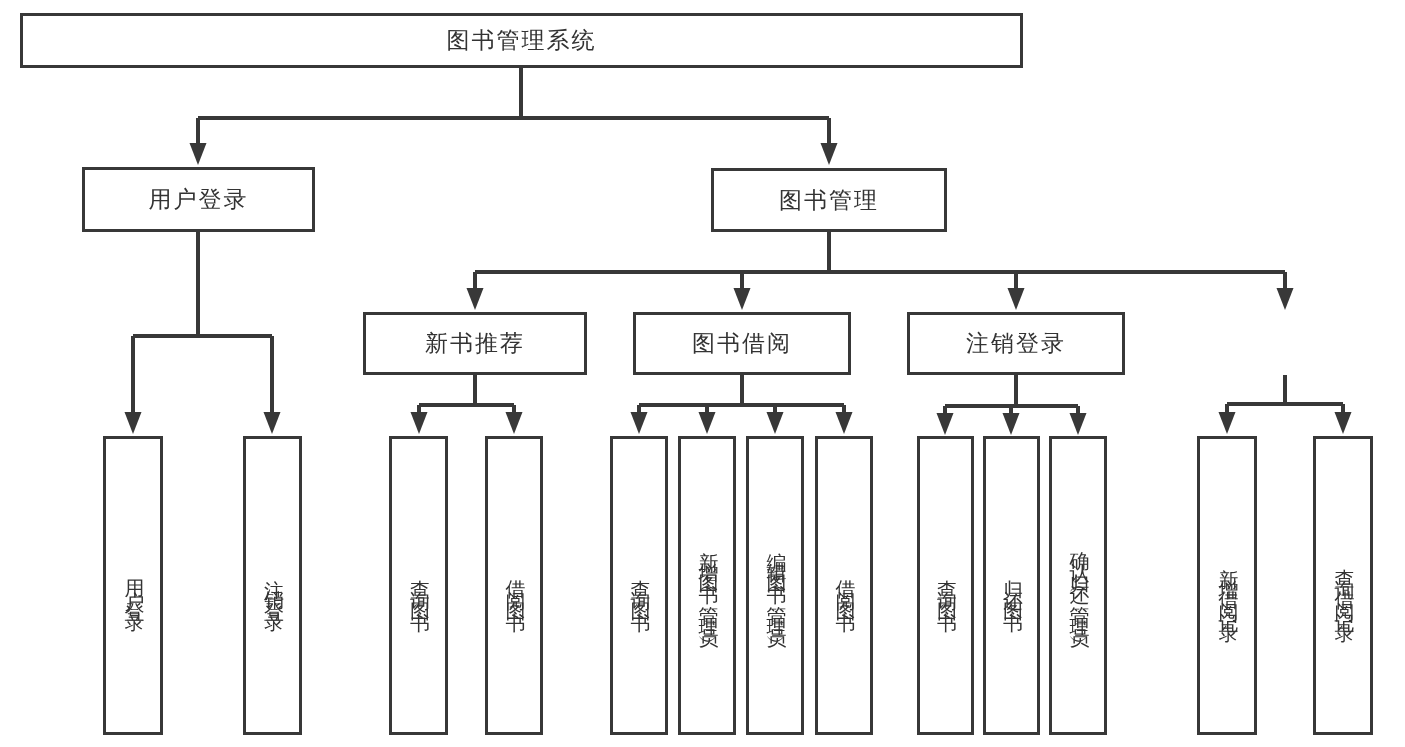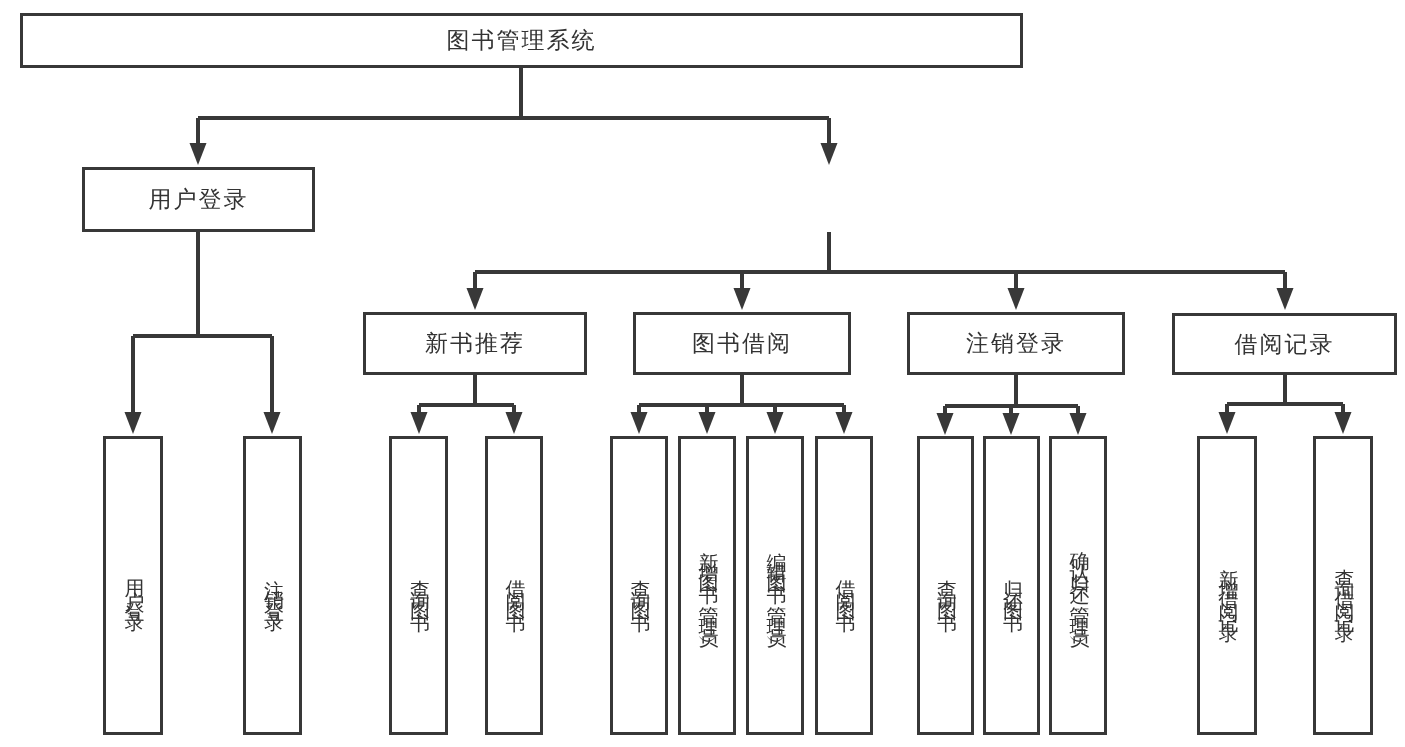--- a/index.html
+++ b/index.html
@@ -105,32 +105,32 @@
       <polygon points="1334.5,412 1351.5,412 1343,434" fill="#383838"></polygon>
     </svg>
 
   <div class="box h" style="left:20px; top:13px; width:1003px; height:55px;">
     <span>图书管理系统</span>
   </div>
 
   <div class="box h" style="left:82px; top:167px; width:233px; height:65px;">
     <span>用户登录</span>
   </div>
+  <div class="box h" style="left:711px; top:168px; width:236px; height:64px;">
+    <span>图书管理</span>
+  </div>
 
   <div class="box h" style="left:633px; top:312px; width:218px; height:63px;">
     <span>图书借阅</span>
   </div>
   <div class="box h" style="left:363px; top:312px; width:224px; height:63px;">
     <span>新书推荐</span>
   </div>
   <div class="box h" style="left:907px; top:312px; width:218px; height:63px;">
     <span>注销登录</span>
-  </div>
-  <div class="box h" style="left:1172px; top:313px; width:225px; height:62px;">
-    <span>借阅记录</span>
   </div>
 
   <div class="box v" style="left:103px; top:436px; width:60px; height:299px;">
     <span>用户登录</span>
   </div>
   <div class="box v" style="left:243px; top:436px; width:59px; height:299px;">
     <span>注销登录</span>
   </div>
 
   <div class="box v" style="left:389px; top:436px; width:59px; height:299px;">

